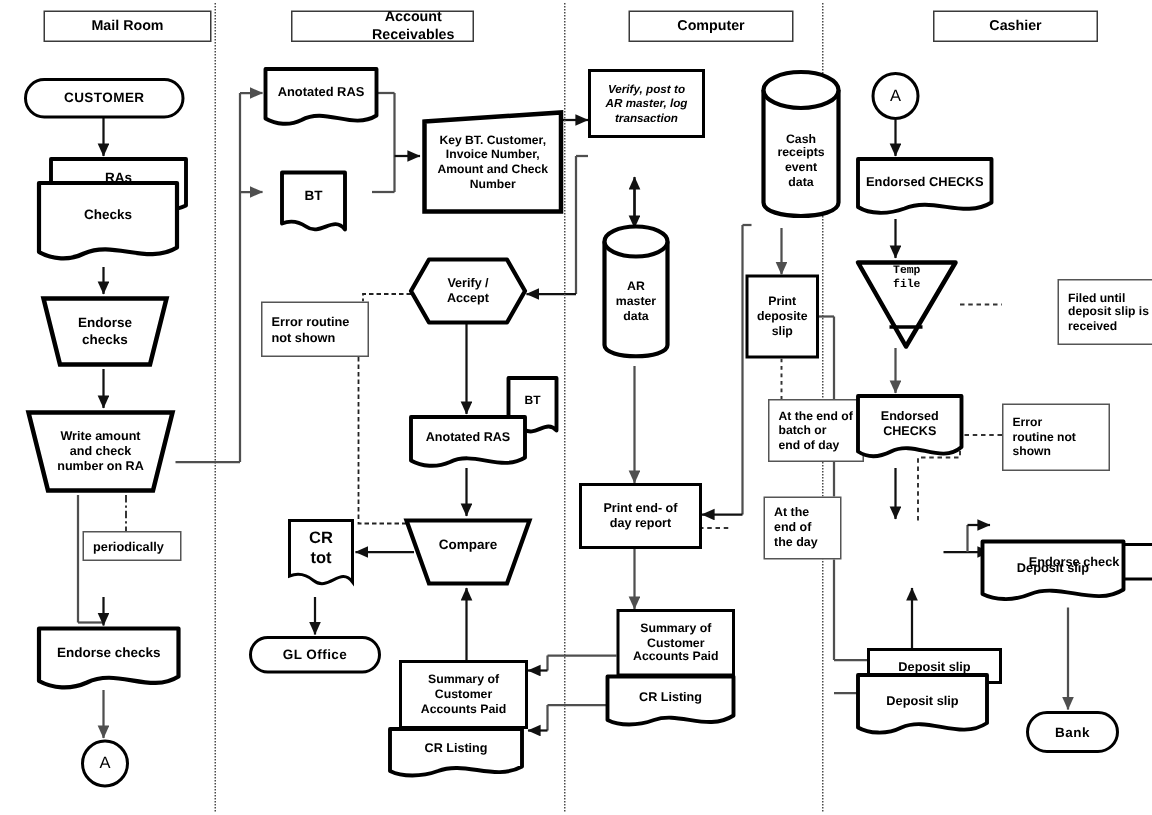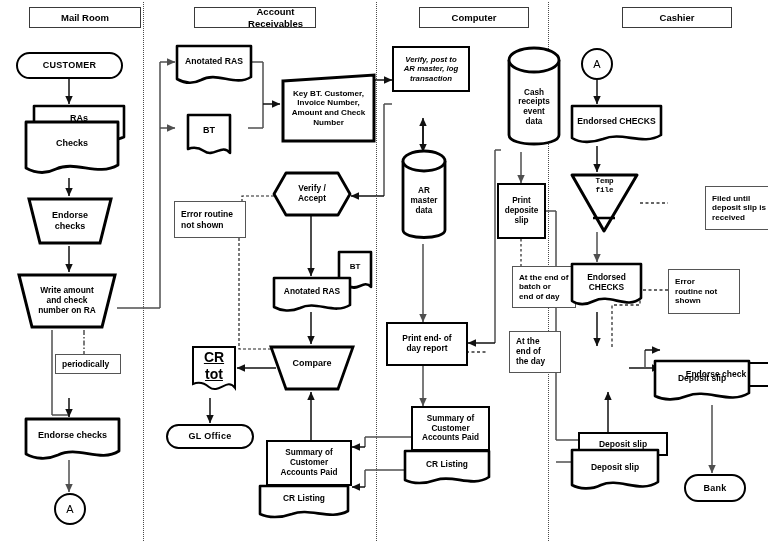--- a/index.html
+++ b/index.html
@@ -289,21 +289,21 @@
     <svg viewBox="0 0 88 48" preserveAspectRatio="none">
       <path d="M3,3 L85,3 L70,45 L18,45 Z" fill="#fff" stroke="#000" stroke-width="2.8"></path>
     </svg>
     <span class="txt" style="margin-bottom:10px;">Compare</span>
   </div>
 
   <div class="node tape" style="left:191px;top:345px;width:46px;height:52px;">
     <svg viewBox="0 0 46 52" preserveAspectRatio="none">
       <path d="M2,2 L44,2 L44,43 C36,32 28,50 18,42 C12,37 7,37 2,39 Z" fill="#fff" stroke="#000" stroke-width="2"></path>
     </svg>
-    <span class="txt" style="white-space:pre-line;font-size:14px;margin-bottom:10px;text-decoration:underline;">CR
+    <span class="txt" style="white-space:pre-line;font-size:11px;margin-bottom:10px;">CR
 tot</span>
   </div>
 
   <div class="node term" style="left:166px;top:424px;width:88px;height:25px;">
     <span class="txt">GL Office</span>
   </div>
 
   <div class="node proc" style="left:266px;top:440px;width:86px;height:46px;">
     <span class="txt" style="white-space:pre-line;font-size:8.2px;">Summary of
 Customer

